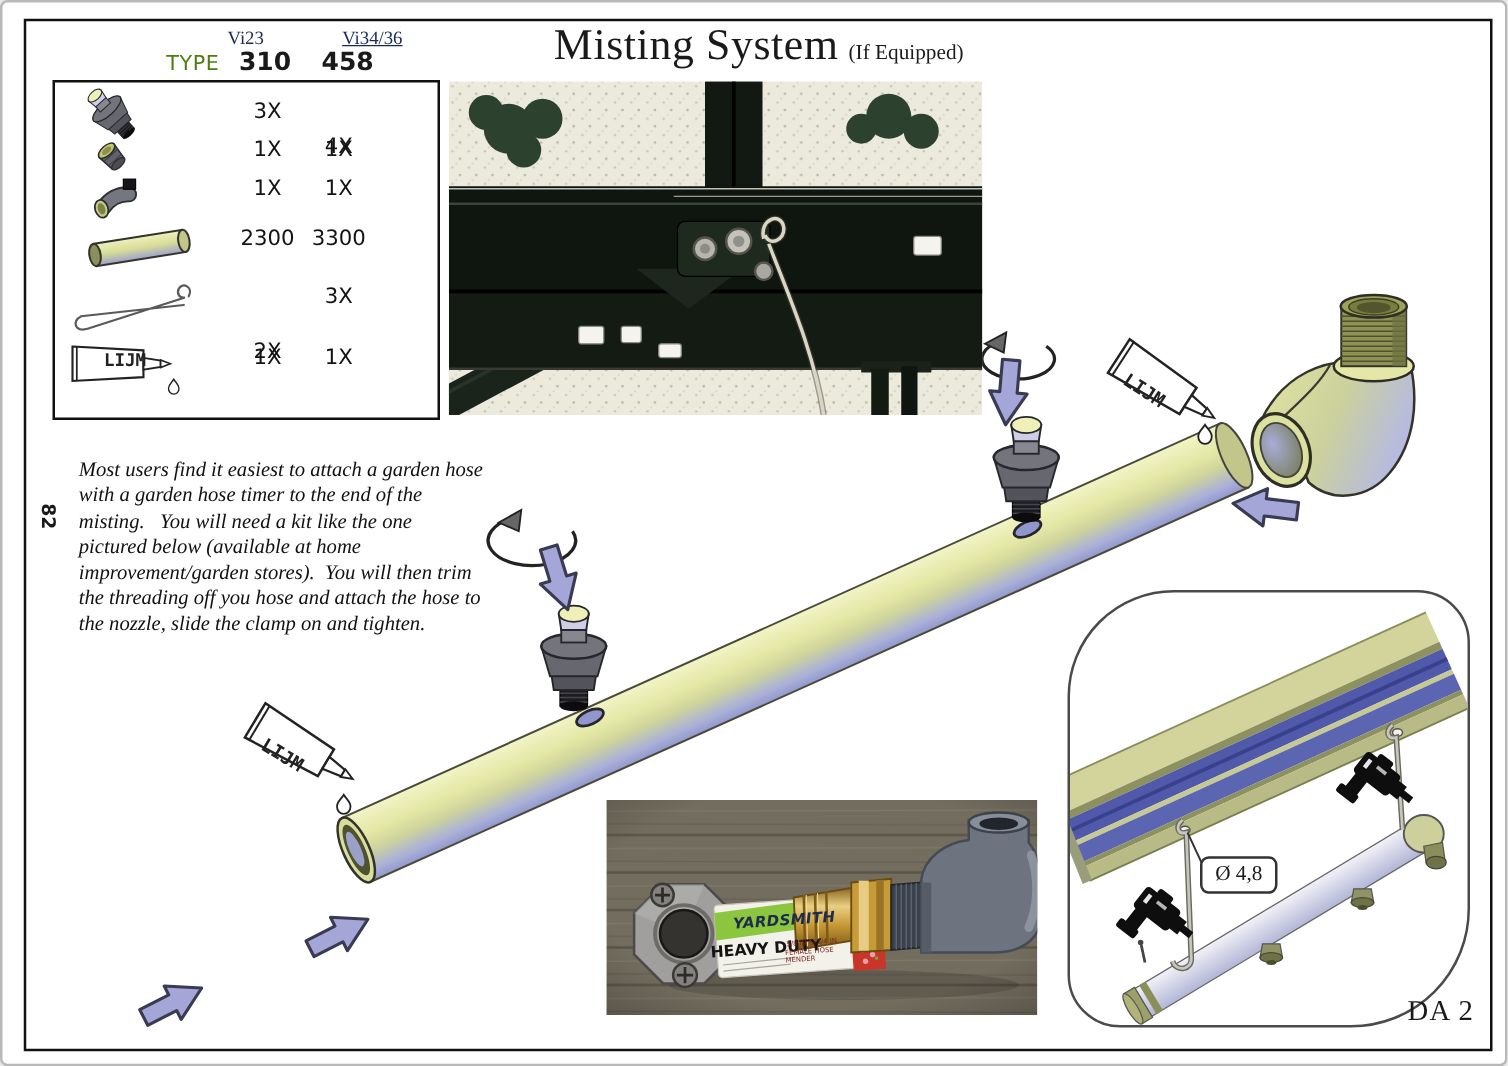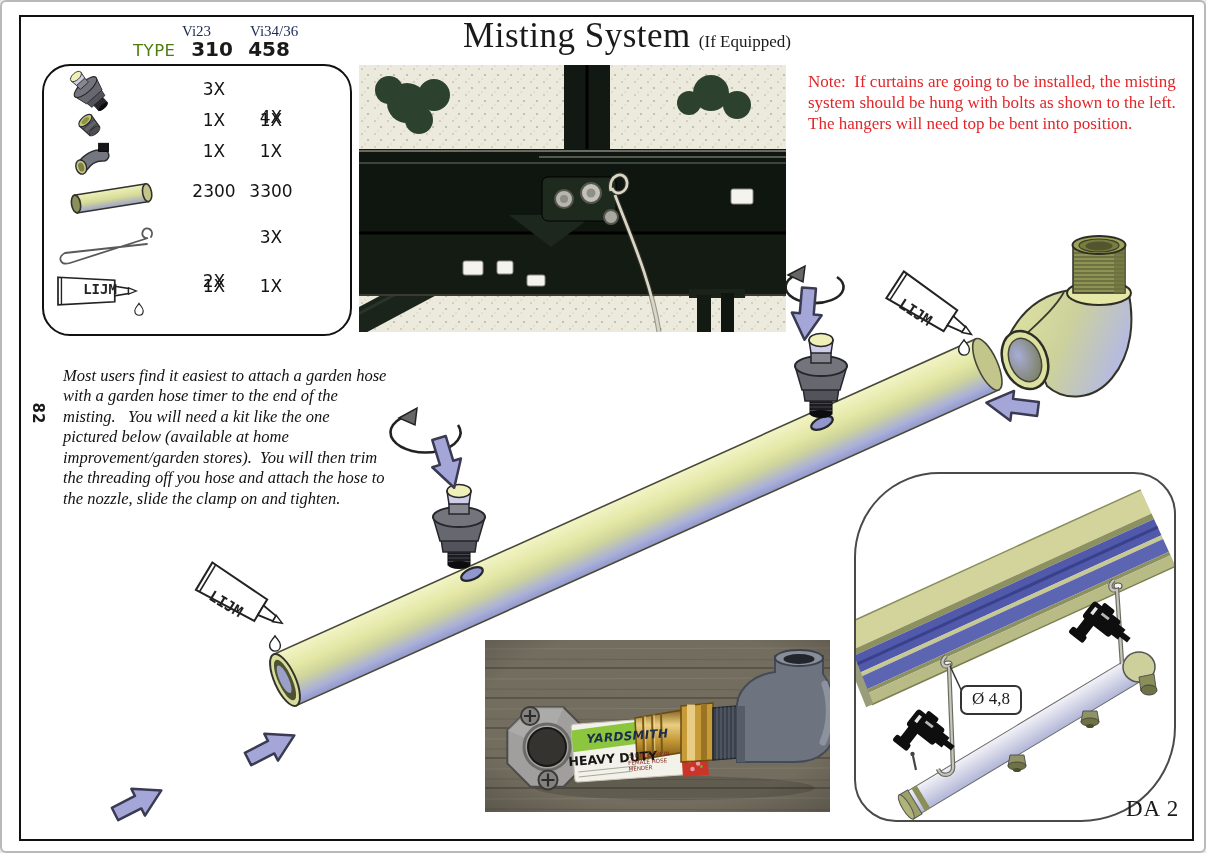--- a/index.html
+++ b/index.html
@@ -6,21 +6,21 @@
   .canvas{position:relative;width:1206px;height:853px;background:#fff;overflow:hidden;
           border:2px solid #b9b9b9;border-radius:6px;box-sizing:border-box;
           font-family:"Liberation Serif",serif;color:#1a1a1a;}
   .frame{position:absolute;left:17px;top:13px;width:1171px;height:822px;border:2px solid #111;}
   .abs{position:absolute;}
   .serif{font-family:"Liberation Serif",serif;}
   .sans{font-family:"DejaVu Sans",sans-serif;}
   .qty{position:absolute;width:60px;text-align:center;font-family:"DejaVu Sans",sans-serif;
        font-size:17px;color:#141414;}
   .parts-box{position:absolute;left:40px;top:62px;width:306px;height:268px;border:2px solid #111;}
-  .title-wrap{position:absolute;left:440px;top:14px;width:370px;text-align:center;white-space:nowrap;}
+  .title-wrap{position:absolute;left:420px;top:14px;width:370px;text-align:center;white-space:nowrap;}
   .title-main{font-size:35px;letter-spacing:.5px;}
   .title-suffix{font-size:17px;margin-left:8px;}
   .note{position:absolute;left:806px;top:28px;width:396px;font-size:17px;line-height:1.23;
         white-space:pre-wrap;}
   .bodytext{position:absolute;left:61px;top:364px;width:324px;font-size:16.5px;line-height:1.24;
         white-space:pre-wrap;color:#111;}
   .pagenum{position:absolute;left:26px;top:402px;font-family:"DejaVu Sans",sans-serif;
         font-size:15px;font-weight:bold;transform:rotate(90deg);transform-origin:center;}
   .lijm{position:absolute;font-family:"DejaVu Sans Mono",monospace;font-weight:600;
         color:#222;transform-origin:left top;}
@@ -388,45 +388,44 @@
         <circle cx="56.5" cy="280" r="2.2" fill="#444"></circle>
       </g>
 
       <use href="#drill" transform="translate(76,258) rotate(38) scale(1.15)"></use>
       <use href="#drill" transform="translate(252,150) rotate(38) scale(1.15)"></use>
     </svg>
   </div>
 
   <span class="abs sans" style="left:131px;top:39px;font-size:16.5px;color:#4d7c0f;letter-spacing:.5px;z-index:3;">TYPE</span>
   <span class="abs serif" style="left:180px;top:21px;width:60px;font-size:15px;color:#1b2a55;z-index:3;">Vi23</span>
-  <span class="abs serif" style="left:248px;top:21px;width:72px;text-align:left;font-size:15px;color:#1b2a55;z-index:3;">Vi34/36</span>
+  <span class="abs serif" style="left:248px;top:21px;width:72px;text-align:right;font-size:15px;color:#1b2a55;z-index:3;text-decoration:underline;">Vi34/36</span>
   <span class="abs sans" style="left:180px;top:35px;width:60px;text-align:center;font-size:20px;font-weight:bold;z-index:3;">310</span>
-  <span class="abs sans" style="left:237px;top:35px;width:60px;text-align:center;font-size:20px;font-weight:bold;z-index:3;">458</span>
-
-  <div class="parts-box" style="z-index:3;border-radius:28px;">
+  <span class="abs sans" style="left:237px;top:35px;width:60px;text-align:right;font-size:20px;font-weight:bold;z-index:3;">458</span>
+
+  <div class="parts-box" style="z-index:3;">
     <span class="qty" style="left:140px;top:13px;">3X</span>
     <span class="qty" style="left:197px;top:13px;margin-top:28px;">4X</span>
     <span class="qty" style="left:140px;top:44px;">1X</span>
     <span class="qty" style="left:197px;top:44px;">1X</span>
     <span class="qty" style="left:140px;top:75px;">1X</span>
     <span class="qty" style="left:197px;top:75px;">1X</span>
     <span class="qty" style="left:140px;top:115px;">2300</span>
     <span class="qty" style="left:197px;top:115px;">3300</span>
     <span class="qty" style="left:140px;top:161px;margin-top:44px;">2X</span>
     <span class="qty" style="left:197px;top:161px;">3X</span>
     <span class="qty" style="left:140px;top:210px;">1X</span>
     <span class="qty" style="left:197px;top:210px;">1X</span>
   </div>
 
   <div class="title-wrap" style="z-index:3;">
     <span class="title-main serif">Misting System</span><span class="title-suffix serif">(If Equipped)</span>
   </div>
 
   <div class="note serif" style="color:#e2262a;z-index:3;">
-    <div>Note:  If curtains are going to be installed, the misting system should be hung with bolts as shown to the left.  The hangers will need top be bent into position.</div>
   </div>
 
   <span class="pagenum" style="z-index:3;">82</span>
 
   <div class="bodytext serif" style="z-index:3;font-style:italic;">Most users find it easiest to attach a garden hose with a garden hose timer to the end of the misting.   You will need a kit like the one pictured below (available at home improvement/garden stores).  You will then trim the threading off you hose and attach the hose to the nozzle, slide the clamp on and tighten.</div>
 
   <span class="lijm" style="left:73px;top:279px;width:50px;text-align:center;font-size:14px;z-index:3;">LIJM</span>
   <span class="lijm" style="left:903px;top:293px;font-size:15px;transform:rotate(33deg);z-index:3;">LIJM</span>
   <span class="lijm" style="left:213px;top:585px;font-size:15px;transform:rotate(31deg);z-index:3;">LIJM</span>
 

